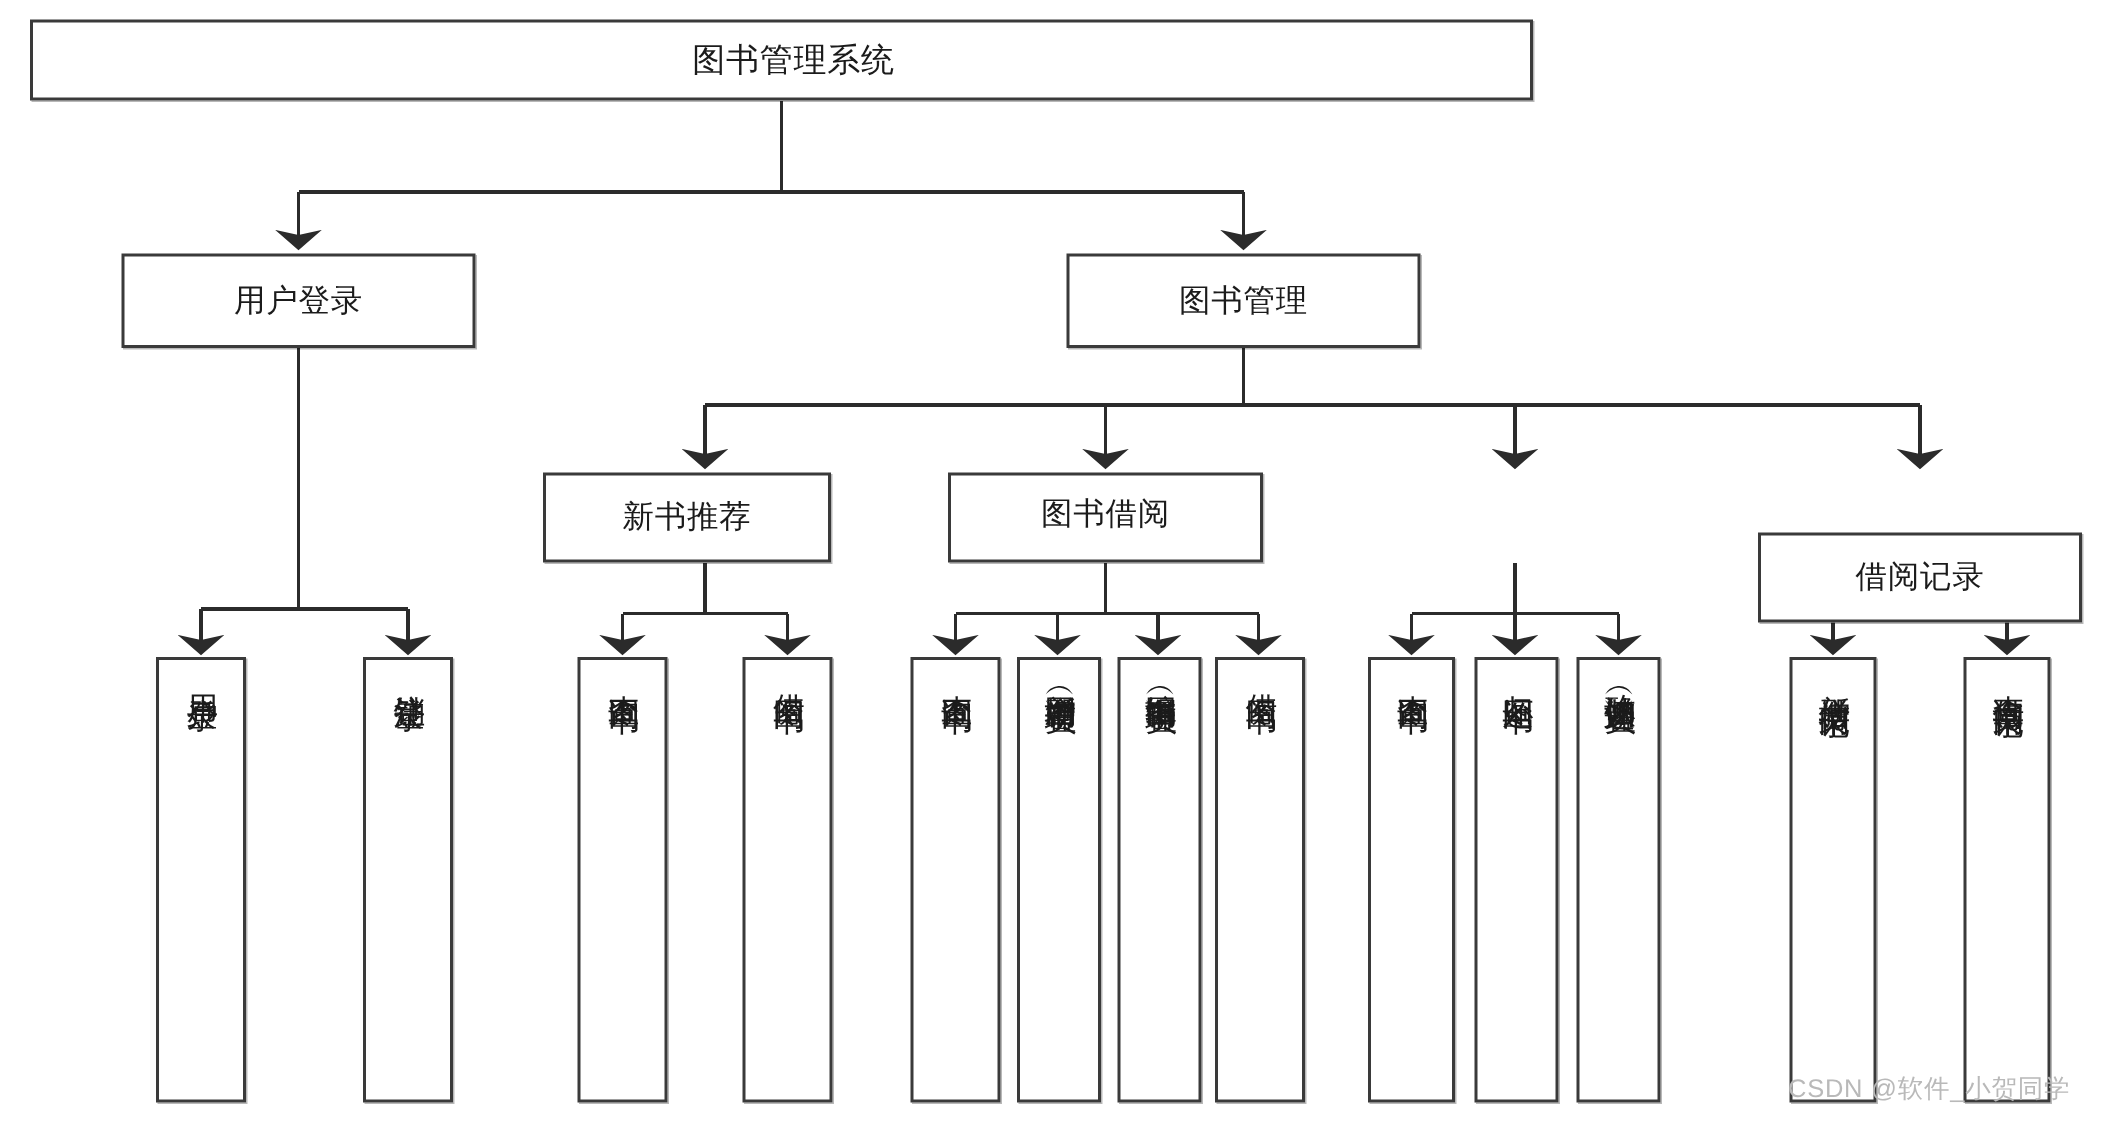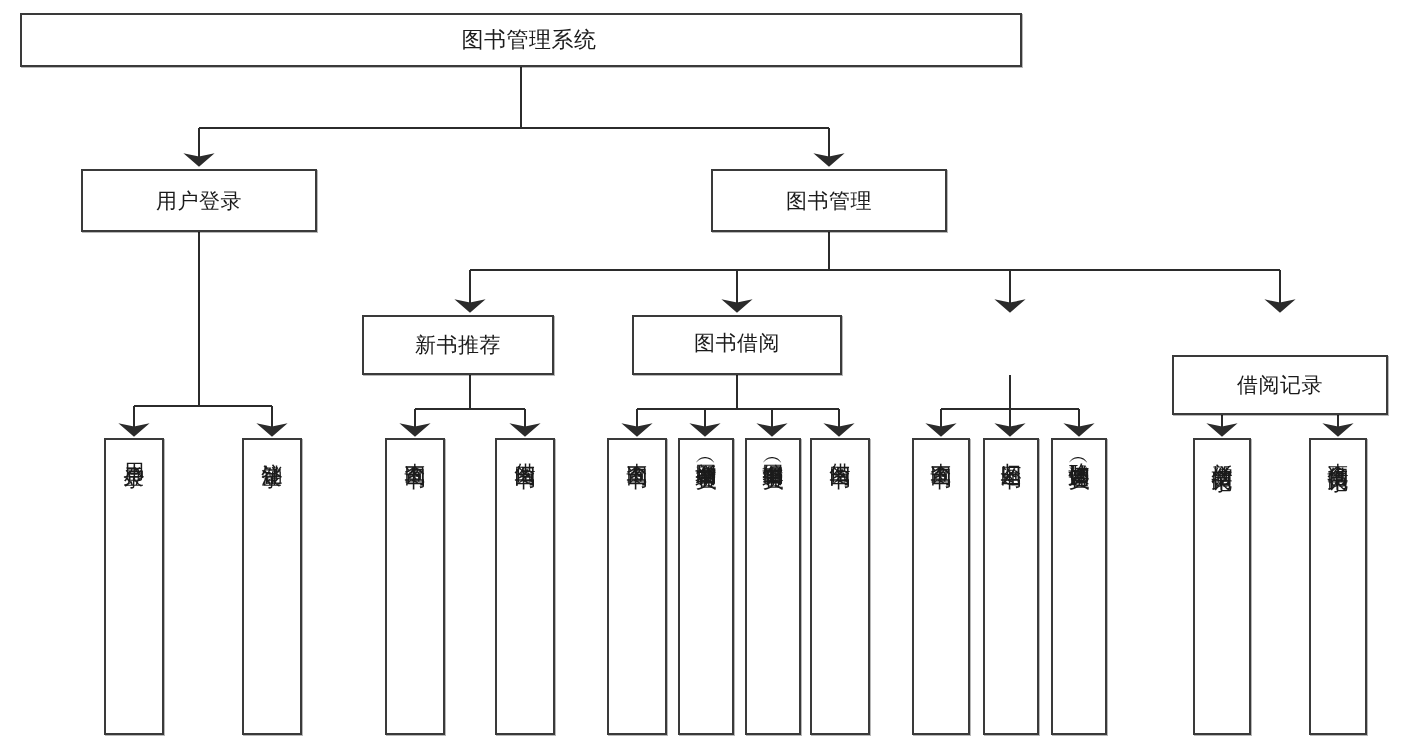--- a/index.html
+++ b/index.html
@@ -190,14 +190,15 @@
     <span class="lbl">确认归还（管理员）</span>
   </div>
 
   <div class="node vert" style="left:1193px; top:438px; width:58px; height:297px;">
     <span class="lbl">新增借阅记录</span>
   </div>
   <div class="node vert" style="left:1309px; top:438px; width:58px; height:297px;">
     <span class="lbl">查询借阅记录</span>
   </div>
 
+  <div class="watermark" style="left:1192px; top:714px;">CSDN @软件_小贺同学</div>
 
 </div>
 
 </body></html>

